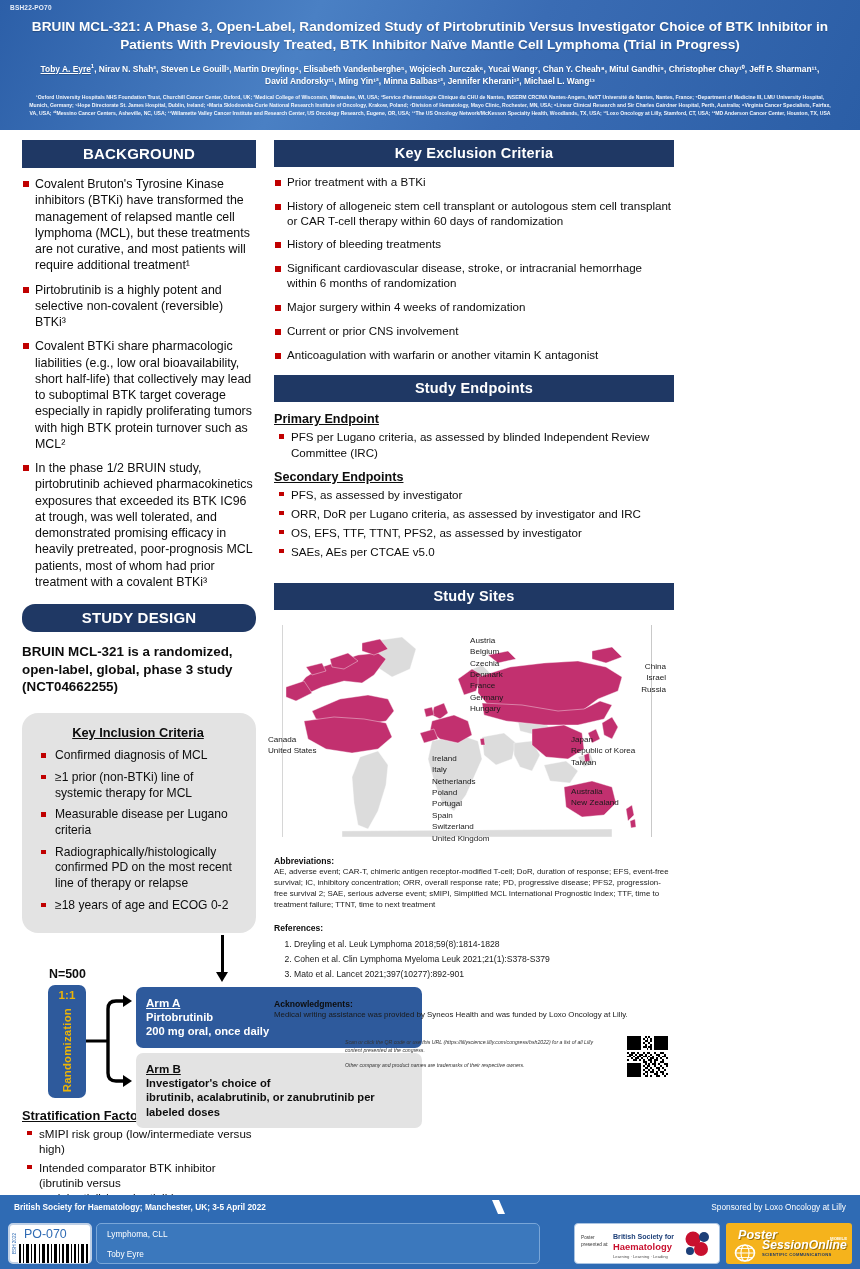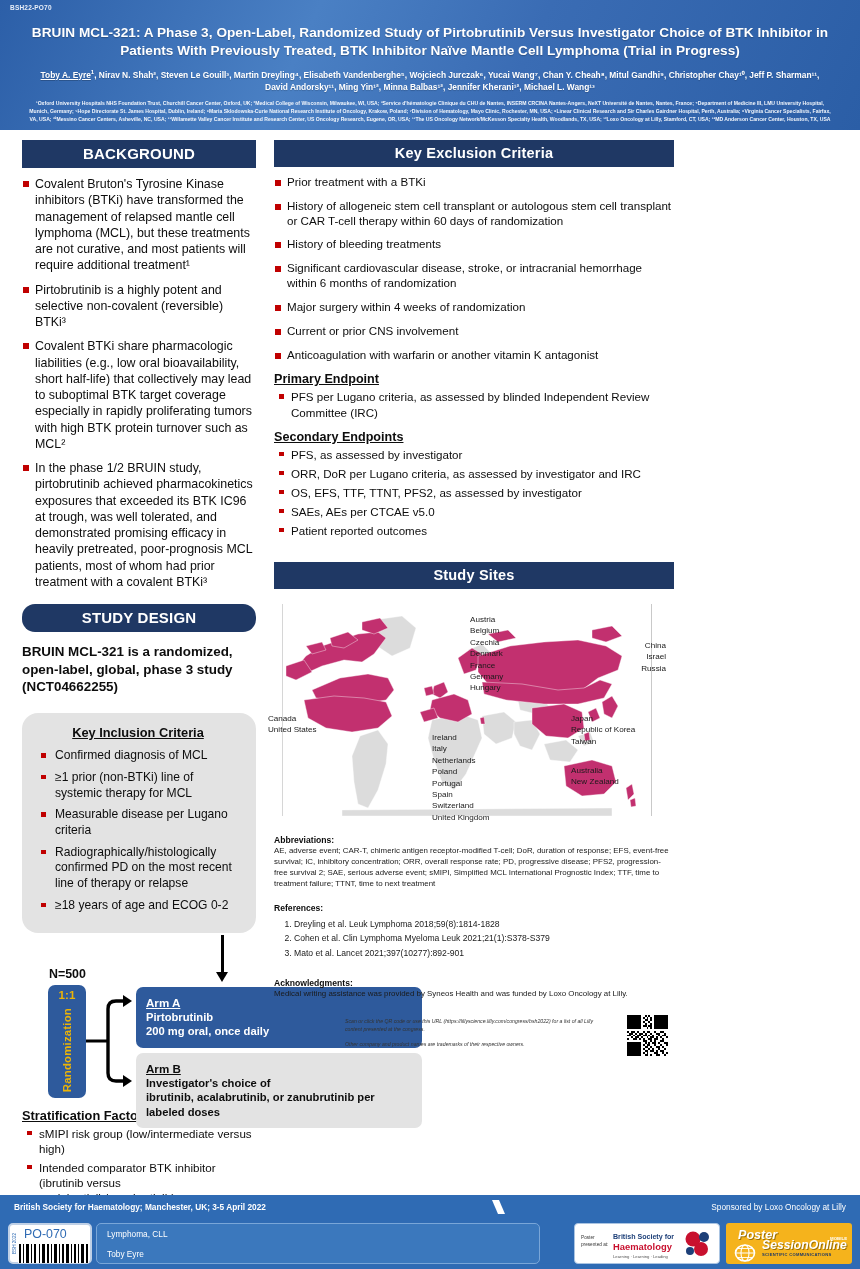--- a/index.html
+++ b/index.html
@@ -30,21 +30,21 @@
     position: absolute;
     top: 4px;
     left: 10px;
     font-size: 6.5px;
     font-weight: bold;
     letter-spacing: .2px;
     color: #e8eef8;
   }
   .poster-title {
     margin: 0;
-    padding-top: 24px;
+    padding-top: 18px;
     text-align: center;
     font-size: 13.6px;
     font-weight: bold;
     line-height: 1.35;
     letter-spacing: .05px;
     text-shadow: 0 1px 1px rgba(0,0,0,.25);
   }
   .authors {
     margin: 8px 22px 0 22px;
     text-align: center;
@@ -530,33 +530,33 @@
     <ul class="sq-list tight">
       <li>Prior treatment with a BTKi</li>
       <li>History of allogeneic stem cell transplant or autologous stem cell transplant or CAR T-cell therapy within 60 days of randomization</li>
       <li>History of bleeding treatments</li>
       <li>Significant cardiovascular disease, stroke, or intracranial hemorrhage within 6 months of randomization</li>
       <li>Major surgery within 4 weeks of randomization</li>
       <li>Current or prior CNS involvement</li>
       <li>Anticoagulation with warfarin or another vitamin K antagonist</li>
     </ul>
 
+    <div class="section-bar" style="margin-top:13px;">Study Endpoints</div>
 
     <div class="sub-head">Primary Endpoint</div>
     <ul class="small-sq">
       <li>PFS per Lugano criteria, as assessed by blinded Independent Review Committee (IRC)</li>
     </ul>
 
     <div class="sub-head">Secondary Endpoints</div>
     <ul class="small-sq">
       <li>PFS, as assessed by investigator</li>
       <li>ORR, DoR per Lugano criteria, as assessed by investigator and IRC</li>
       <li>OS, EFS, TTF, TTNT, PFS2, as assessed by investigator</li>
       <li>SAEs, AEs per CTCAE v5.0</li>
-      <li>Patient reported outcomes</li>
     </ul>
 
     <div class="section-bar" style="margin-top:24px;">Study Sites</div>
 
     <div class="map-panel">
       <div class="map-frame"></div>
 
       <svg class="map-svg" width="370" height="212" viewBox="0 0 370 212">
 
         <g fill="#dcdcdc" stroke="#ffffff" stroke-width="0.4">

